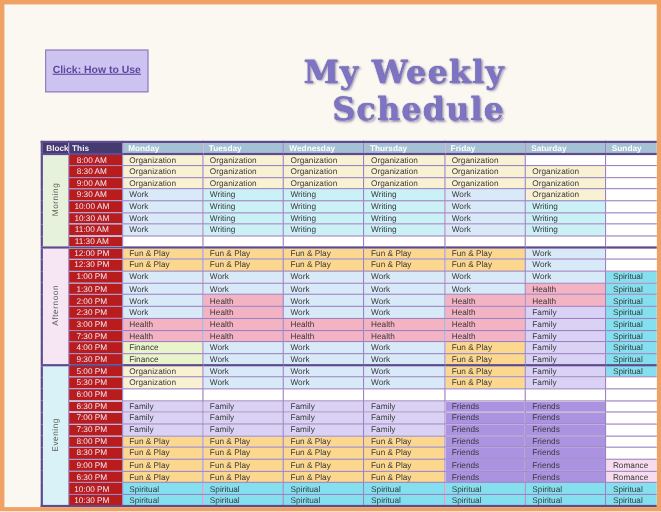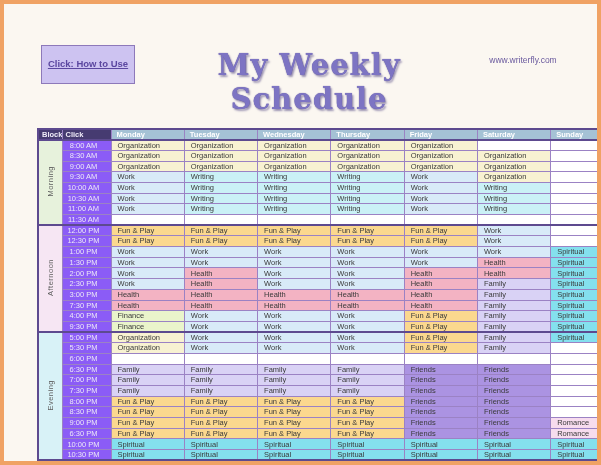--- a/index.html
+++ b/index.html
@@ -24,21 +24,21 @@
     font-size: 9.5px; font-weight: bold;
     text-align: center;
     display: flex; flex-direction: column; justify-content: center;
     line-height: 1.35;
     cursor: pointer;
   }
   .howto-btn span { text-decoration: underline; }
 
   .page-title {
     position: absolute; left: 155px; top: 44px; width: 300px;
-    text-align: center;
+    text-align: right;
     font-family: "DejaVu Serif", serif;
     font-size: 29px; font-weight: bold;
     color: #7d74c3;
     letter-spacing: 1px;
     text-shadow: 1.5px 1.5px 2px rgba(80,70,130,0.55), 0 0 1px #5d5496;
   }
 
   .credit {
     position: absolute; left: 440px; top: 50px; width: 158px;
     text-align: center;
@@ -83,21 +83,21 @@
   }
   td.block-cell span {
     writing-mode: vertical-rl;
     transform: rotate(180deg);
     font-size: 7.5px; color: #5e5e5e;
     letter-spacing: 0.5px;
     display: inline-block;
   }
 
   td.time-cell {
-    background: #8b5cf6; color: #ece8f6;
+    background: #b91c1c; color: #ece8f6;
     text-align: center; padding-right: 6px;
     font-size: 7.5px;
   }
 
   td.day-cell {
     background: #ffffff; color: #3a3a3a;
     padding-left: 6px; text-align: left;
     cursor: cell;
   }
 
@@ -108,39 +108,38 @@
 
 <div class="frame">
 
   <div class="howto-btn">
     <span>Click:  How to Use</span>
   </div>
 
   <div class="page-title">My Weekly Schedule</div>
 
   <div class="credit">
-    <div>www.writerfly.com</div>
   </div>
 
   <table class="schedule">
     <colgroup>
       <col class="c-block">
         <col class="c-time">
       <col>
         <col>
         <col>
         <col>
         <col>
         <col>
         <col>
     </colgroup>
     <thead>
       <tr>
         <th class="corner-th">Block</th>
-        <th class="corner-th">Click</th>
+        <th class="corner-th">This</th>
       <th class="day-th">Monday</th>
           <th class="day-th">Tuesday</th>
           <th class="day-th">Wednesday</th>
           <th class="day-th">Thursday</th>
           <th class="day-th">Friday</th>
           <th class="day-th">Saturday</th>
           <th class="day-th">Sunday</th>
         </tr>
     </thead>
     <tbody>

